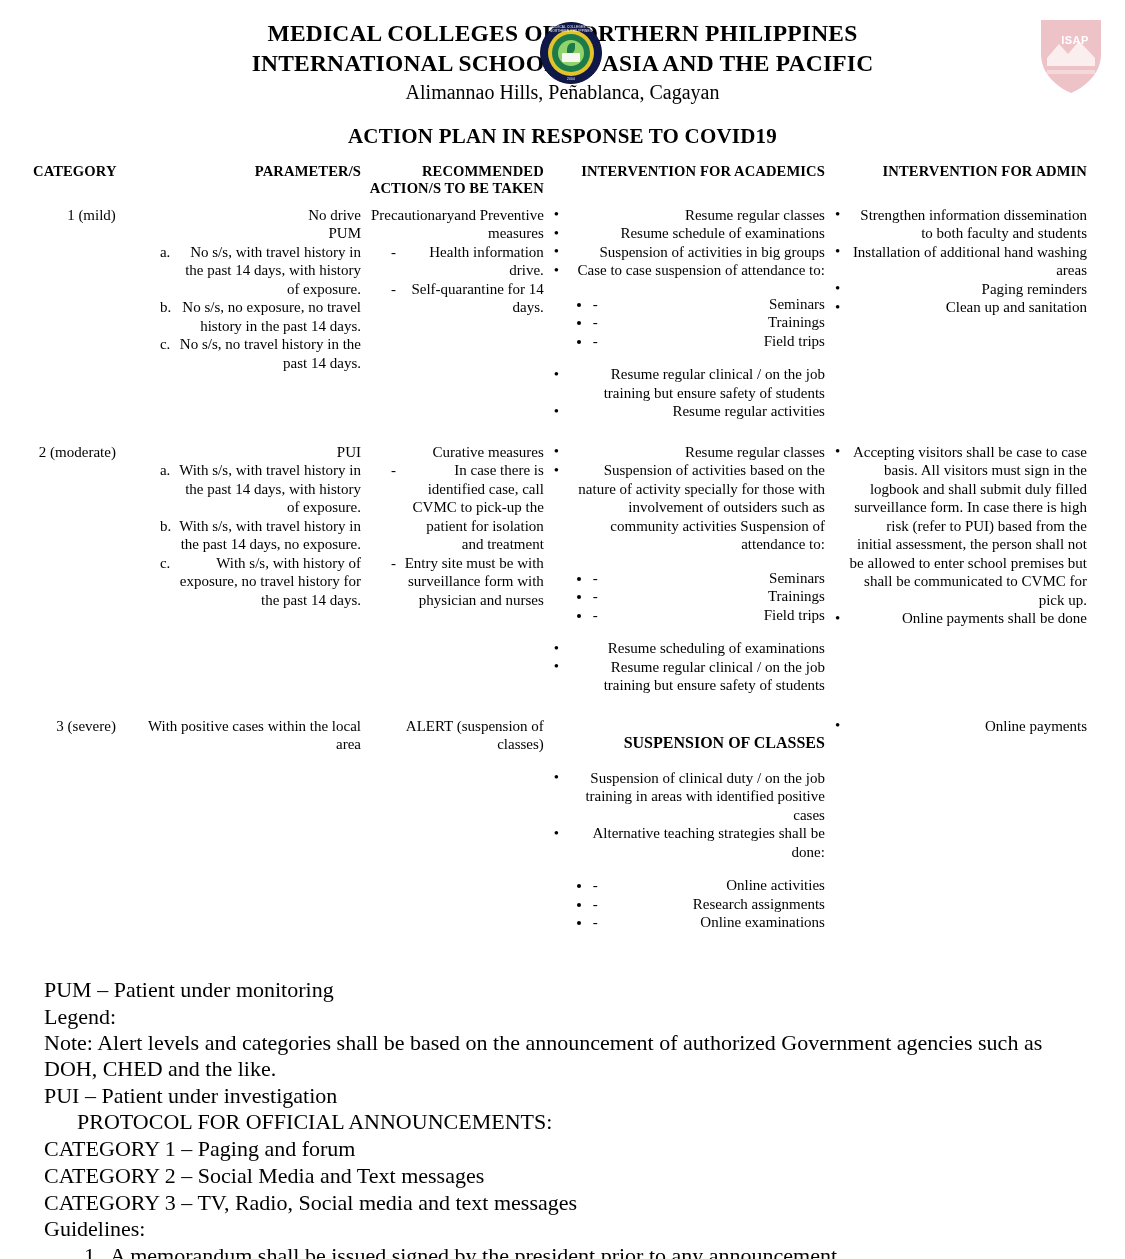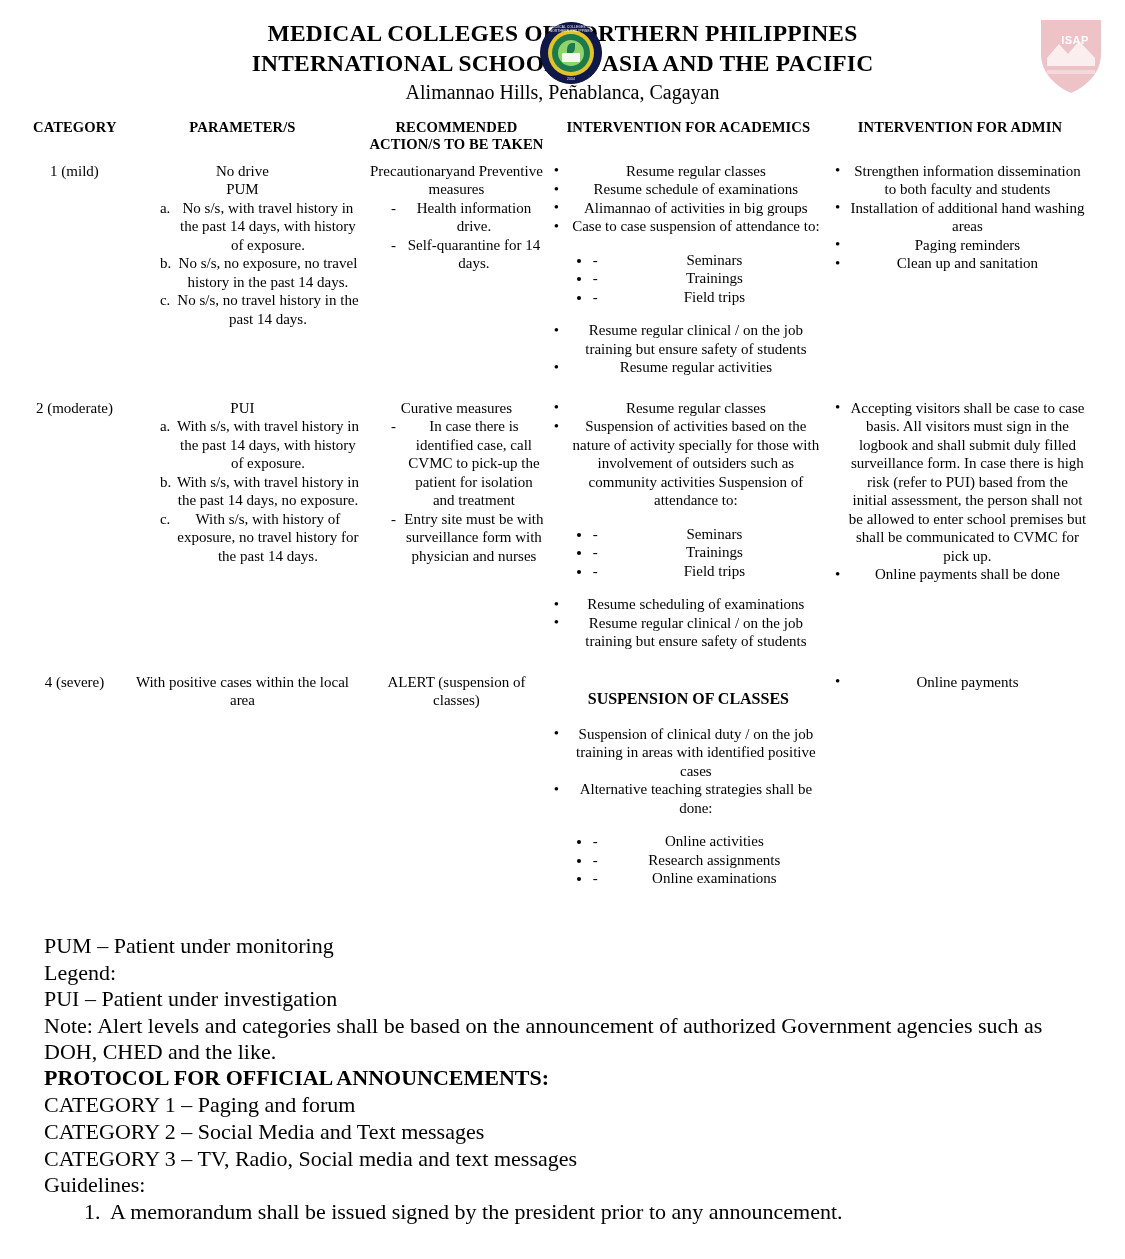--- a/index.html
+++ b/index.html
@@ -119,21 +119,21 @@
   
   .plan-table {
     width: 1062px;
     margin: 14px 0 0 33px;
     border-collapse: collapse;
     table-layout: fixed;
   }
   .plan-table td, .plan-table th {
     vertical-align: top;
     padding: 0 8px 0 0;
-    text-align: center;
+    text-align: right;
   }
   .plan-table th {
     font-weight: bold;
     font-size: 14.6px;
     line-height: 1.18;
     padding-bottom: 8px;
     letter-spacing: 0.1px;
   }
   .col-cat   { width: 86px; }
   .col-param { width: 232px; }
@@ -197,21 +197,21 @@
   .row-gap td { padding-bottom: 22px; }
 
   
   .legend {
     margin: 30px 0 0 44px;
     font-size: 22px;
     line-height: 1.17;
     width: 1020px;
   }
   .legend p { margin: 0 0 1px 0; }
-  .legend .strong { font-weight: bold; }
+  .legend .strong { font-weight: normal; margin-left: 33px; }
   ol.guidelines {
     margin: 0;
     padding-left: 62px;
     list-style: decimal;
   }
   ol.guidelines li { margin: 0; padding-left: 4px; }
 </style>
 </head>
 <body>
 
@@ -235,20 +235,21 @@
           <div class="seal-leaf"></div>
           <div class="seal-book"></div>
         </div>
       </div>
     </div>
   </div>
 
   <div class="org-line-1">MEDICAL COLLEGES OF NORTHERN PHILIPPINES</div>
   <div class="org-line-2">INTERNATIONAL SCHOOL OF ASIA AND THE PACIFIC</div>
   <div class="org-address">Alimannao Hills, Peñablanca, Cagayan</div>
+  <div class="plan-title">ACTION PLAN IN RESPONSE TO COVID19</div>
 </div>
 
 <table class="plan-table">
   <colgroup>
     <col class="col-cat">
       <col class="col-param">
       <col class="col-rec">
       <col class="col-acad">
       <col class="col-admin">
   </colgroup>
@@ -278,21 +279,21 @@
         <p class="plain-line">Precautionaryand Preventive measures</p>
         <ul class="dash">
           <li><span class="mk">-</span><span>Health information drive.</span></li>
           <li><span class="mk">-</span><span>Self-quarantine for 14 days.</span></li>
         </ul>
       </td>
       <td class="cell">
         <ul class="bullet">
           <li><span class="mk">•</span><span>Resume regular classes</span></li>
           <li><span class="mk">•</span><span>Resume schedule of examinations</span></li>
-          <li><span class="mk">•</span><span>Alimannao of activities in big groups</span></li>
+          <li><span class="mk">•</span><span>Suspension of activities in big groups</span></li>
           <li><span class="mk">•</span><span>Case to case suspension of attendance to:</span></li>
         </ul>
         <ul class="dash-flush">
           <li><span class="mk">-</span><span>Seminars</span></li>
           <li><span class="mk">-</span><span>Trainings</span></li>
           <li><span class="mk">-</span><span>Field trips</span></li>
         </ul>
         <ul class="bullet">
           <li><span class="mk">•</span><span>Resume regular clinical / on the job training but ensure safety of students</span></li>
           <li><span class="mk">•</span><span>Resume regular activities</span></li>
@@ -342,21 +343,21 @@
       </td>
       <td class="cell">
         <ul class="bullet">
           <li><span class="mk">•</span><span>Accepting visitors shall be case to case basis. All visitors must sign in the logbook and shall submit duly filled surveillance form. In case there is high risk (refer to PUI) based from the initial assessment, the person shall not be allowed to enter school premises but shall be communicated to CVMC for pick up.</span></li>
           <li><span class="mk">•</span><span>Online payments shall be done</span></li>
         </ul>
       </td>
     </tr>
 
     <tr>
-      <td class="cat-cell">4 (severe)</td>
+      <td class="cat-cell">3 (severe)</td>
       <td class="cell">
         <p class="plain-line">With positive cases within the local area</p>
       </td>
       <td class="cell">
         <p class="plain-line">ALERT (suspension of classes)</p>
       </td>
       <td class="cell">
         <p class="subhead-bold">SUSPENSION OF CLASSES</p>
         <ul class="bullet">
           <li><span class="mk">•</span><span>Suspension of clinical duty / on the job training in areas with identified positive cases</span></li>
@@ -373,22 +374,22 @@
           <li><span class="mk">•</span><span>Online payments</span></li>
         </ul>
       </td>
     </tr>
   </tbody>
 </table>
 
 <div class="legend">
   <p>PUM – Patient under monitoring</p>
   <p>Legend:</p>
+  <p>Note: Alert levels and categories shall be based on the announcement of authorized Government agencies such as DOH, CHED and the like.</p>
   <p>PUI – Patient under investigation</p>
-  <p>Note: Alert levels and categories shall be based on the announcement of authorized Government agencies such as DOH, CHED and the like.</p>
   <p class="strong">PROTOCOL FOR OFFICIAL ANNOUNCEMENTS:</p>
   <p>CATEGORY 1 – Paging and forum</p>
   <p>CATEGORY 2 – Social Media and Text messages</p>
   <p>CATEGORY 3 – TV, Radio, Social media and text messages</p>
   <p>Guidelines:</p>
   <ol class="guidelines">
     <li>A memorandum shall be issued signed by the president prior to any announcement.</li>
 
   </ol>
 </div>

